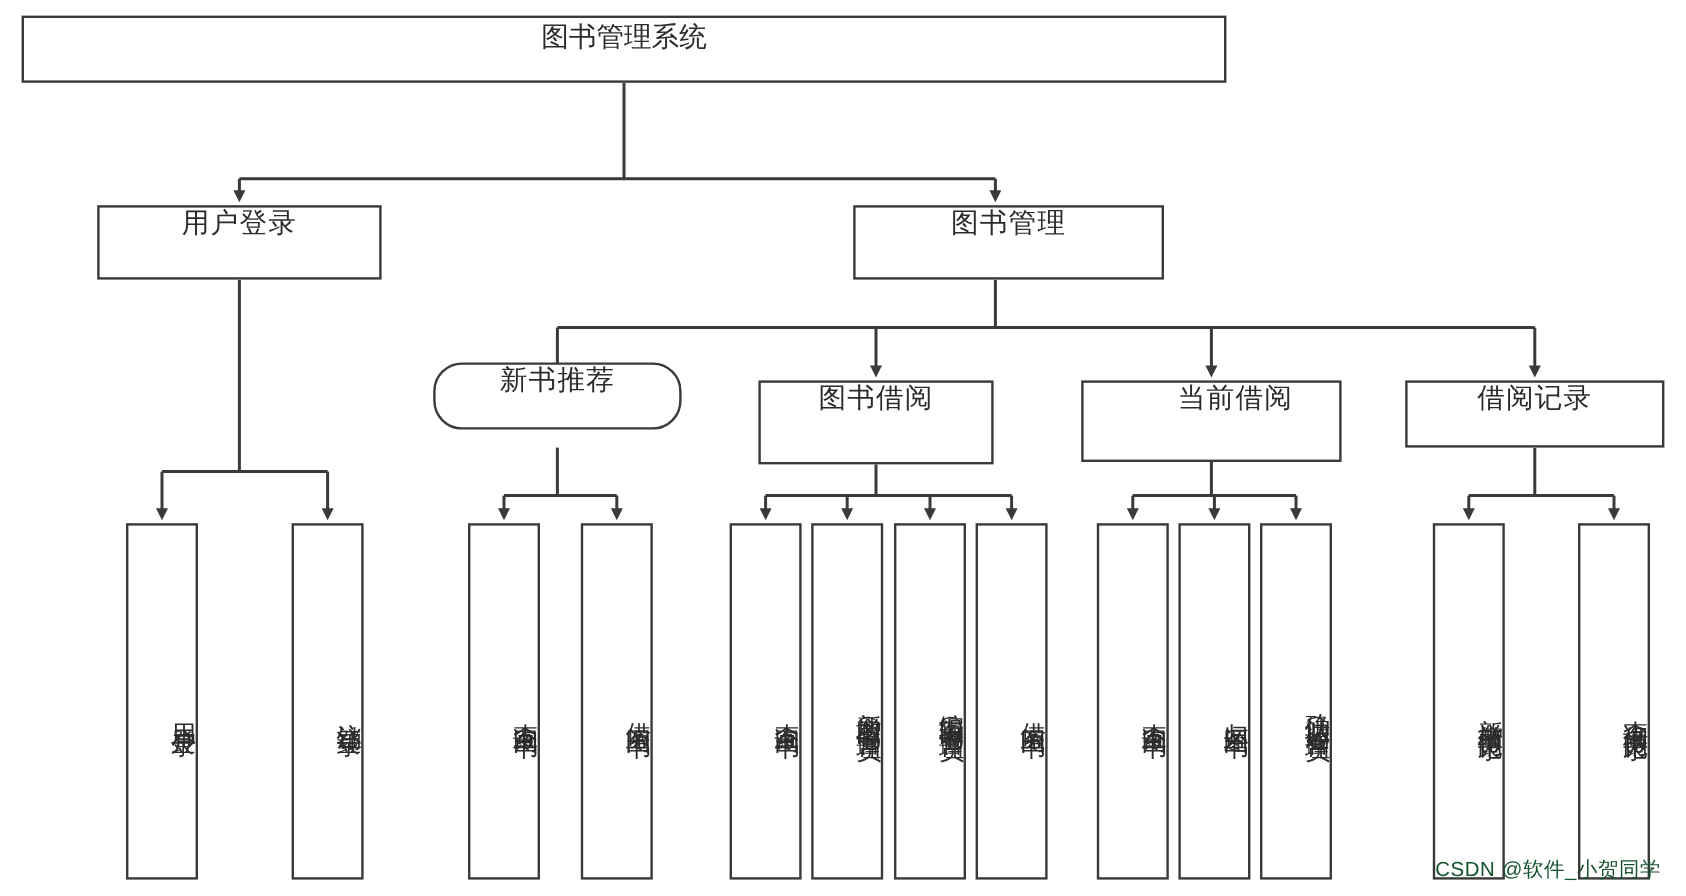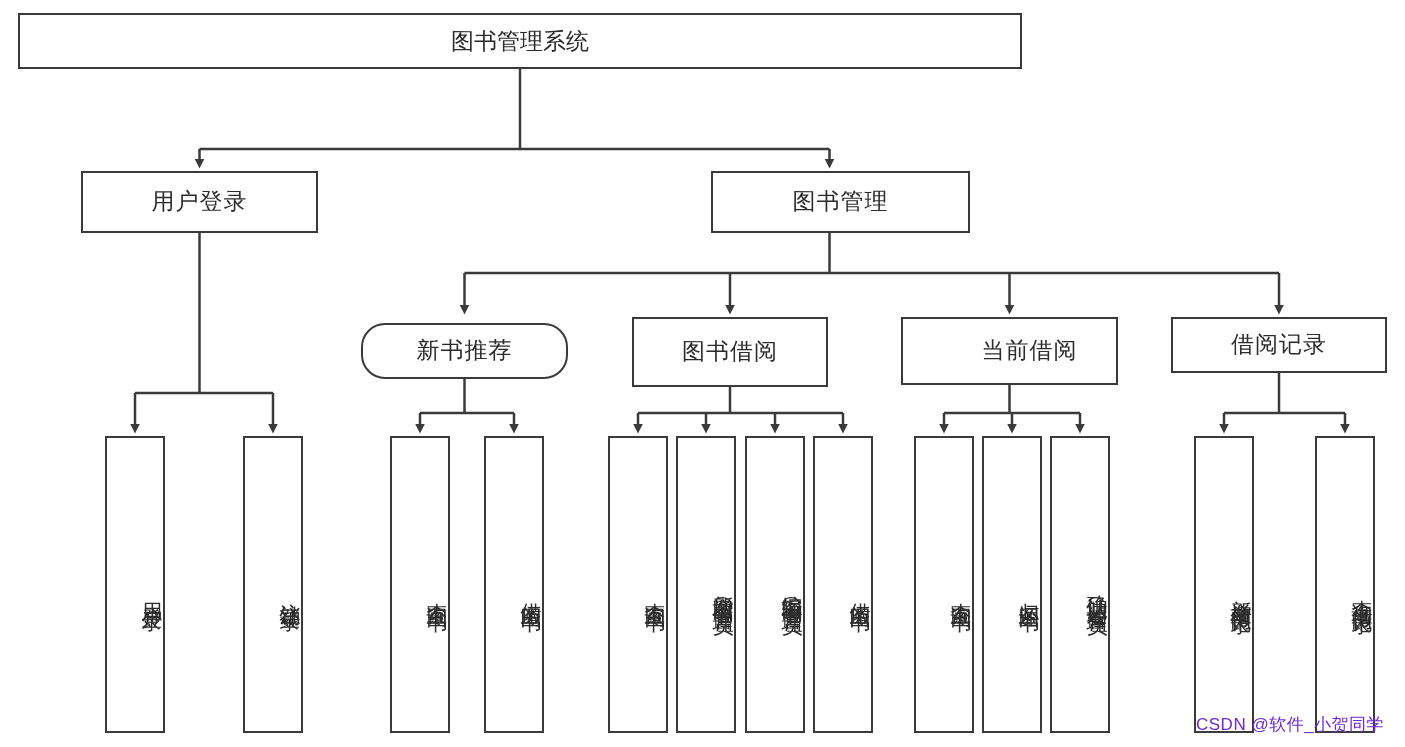--- a/index.html
+++ b/index.html
@@ -24,21 +24,21 @@
     width: 1405px;
     height: 747px;
     pointer-events: none;
   }
   .node {
     position: absolute;
     box-sizing: border-box;
     border: 2.5px solid #3a3a3a;
     background: #ffffff;
     display: flex;
-    align-items: center;
+    align-items: flex-start;
     justify-content: center;
     color: #2b2b2b;
   }
   .node.horiz {
     font-size: 23px;
     letter-spacing: 1px;
     line-height: 1.1;
   }
   .node.root {
     font-size: 23px;
@@ -55,21 +55,21 @@
   }
   .leaf-text {
     writing-mode: vertical-rl;
     text-orientation: upright;
     white-space: nowrap;
     display: block;
   }
   .watermark {
     position: absolute;
     font-size: 17px;
-    color: #6d28d9;
+    color: #14532d;
     white-space: nowrap;
     letter-spacing: 0.5px;
   }
 </style>
 </head>
 <body>
 
 <div id="canvas">
 
   <svg id="wires" viewBox="0 0 1405 747">
@@ -119,21 +119,21 @@
     <span>图书管理系统</span>
   </div>
 
   <div class="node horiz" style="left: 81px; top: 171px; width: 237px; height: 62px;">
     <span>用户登录</span>
   </div>
   <div class="node horiz" style="left: 711px; top: 171px; width: 259px; height: 62px;">
     <span>图书管理</span>
   </div>
 
-  <div class="node horiz" style="left: 361px; top: 323px; width: 207px; height: 56px; border-radius: 24px;">
+  <div class="node horiz" style="left: 361px; top: 302px; width: 207px; height: 56px; border-radius: 24px;">
     <span>新书推荐</span>
   </div>
   <div class="node horiz" style="left: 632px; top: 317px; width: 196px; height: 70px;">
     <span>图书借阅</span>
   </div>
   <div class="node horiz" style="left: 901px; top: 317px; width: 217px; height: 68px; padding-left: 40px;">
     <span>当前借阅</span>
   </div>
   <div class="node horiz" style="left: 1171px; top: 317px; width: 216px; height: 56px;">
     <span>借阅记录</span>

